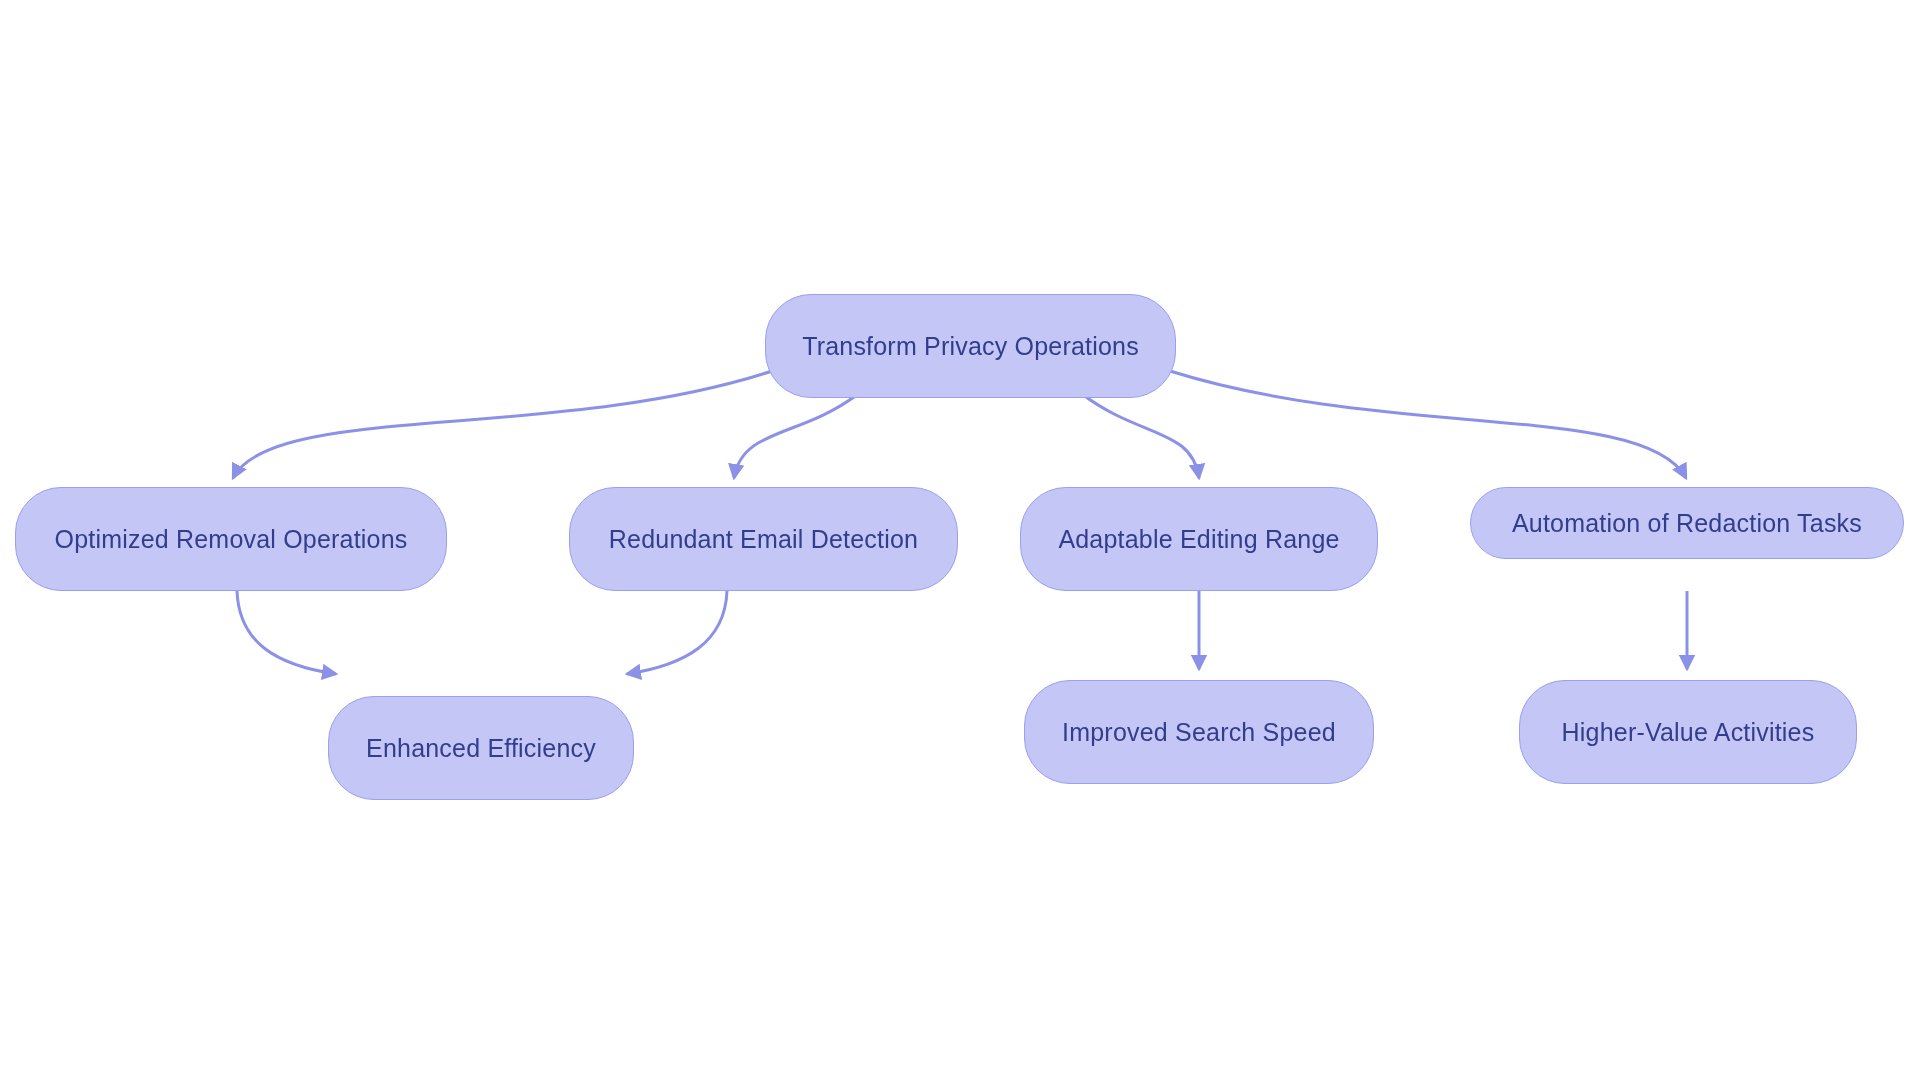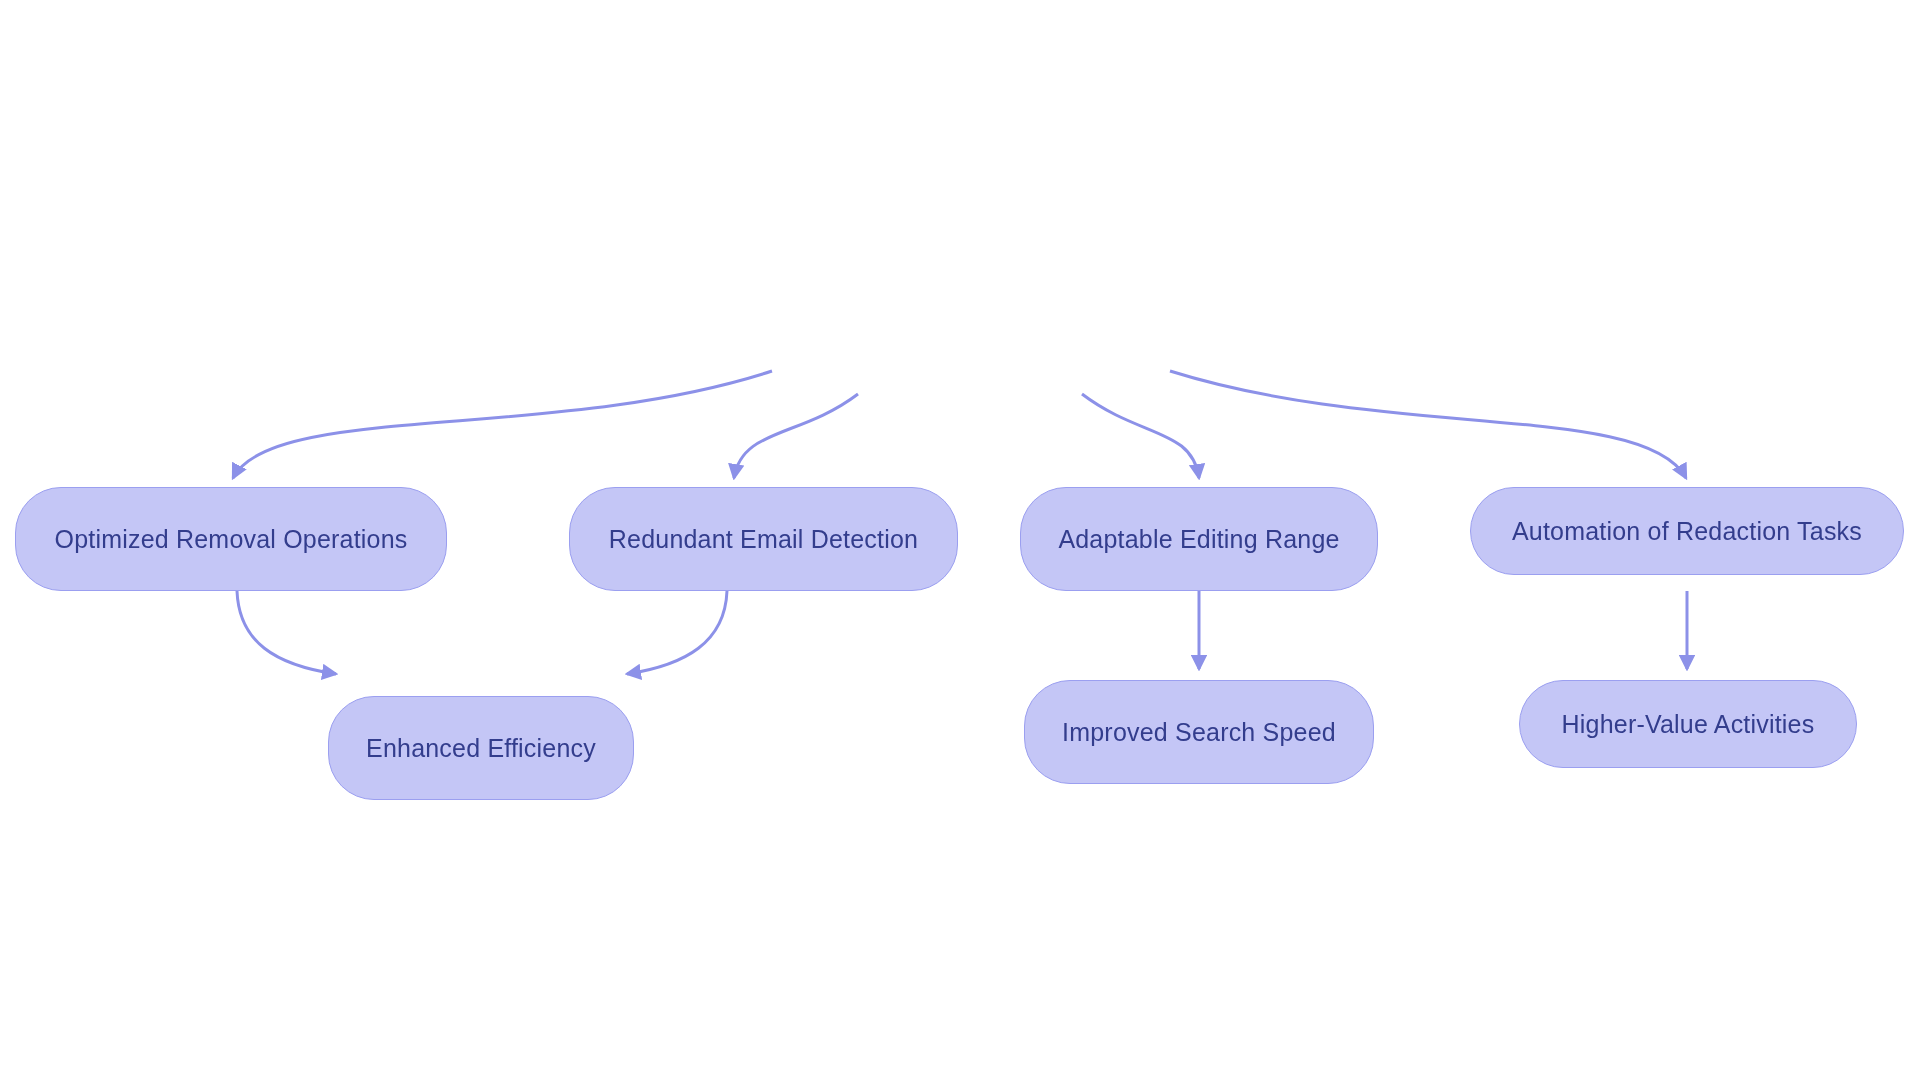--- a/index.html
+++ b/index.html
@@ -64,42 +64,45 @@
     <path class="edge" d="M 772 371 C 555 442, 272 402, 233 478" marker-end="url(#arrow)"></path>
     <path class="edge" d="M 858 394 C 800 438, 742 428, 734 478" marker-end="url(#arrow)"></path>
     <path class="edge" d="M 1082 394 C 1140 438, 1192 428, 1199 478" marker-end="url(#arrow)"></path>
     <path class="edge" d="M 1170 371 C 1390 440, 1645 402, 1686 478" marker-end="url(#arrow)"></path>
     <path class="edge" d="M 237 591 C 239 642, 275 665, 336 674" marker-end="url(#arrow)"></path>
     <path class="edge" d="M 727 591 C 725 642, 686 665, 627 674" marker-end="url(#arrow)"></path>
     <path class="edge" d="M 1199 591 L 1199 669" marker-end="url(#arrow)"></path>
     <path class="edge" d="M 1687 591 L 1687 669" marker-end="url(#arrow)"></path>
   </svg>
 
+  <div class="node" style="left:765px; top:294px; width:411px; height:104px;">
+    <span class="label">Transform Privacy Operations</span>
+  </div>
 
   <div class="node" style="left:15px; top:487px; width:432px; height:104px;">
     <span class="label">Optimized Removal Operations</span>
   </div>
 
   <div class="node" style="left:569px; top:487px; width:389px; height:104px;">
     <span class="label">Redundant Email Detection</span>
   </div>
 
   <div class="node" style="left:1020px; top:487px; width:358px; height:104px;">
     <span class="label">Adaptable Editing Range</span>
   </div>
 
-  <div class="node" style="left:1470px; top:487px; width:434px; height:88px;">
+  <div class="node" style="left:1470px; top:487px; width:434px; height:72px;">
     <span class="label">Automation of Redaction Tasks</span>
   </div>
 
   <div class="node" style="left:328px; top:680px; width:306px; height:104px;margin-top:16px;">
     <span class="label">Enhanced Efficiency</span>
   </div>
 
   <div class="node" style="left:1024px; top:680px; width:350px; height:104px;">
     <span class="label">Improved Search Speed</span>
   </div>
 
-  <div class="node" style="left:1519px; top:680px; width:338px; height:88px;">
+  <div class="node" style="left:1519px; top:680px; width:338px; height:104px;">
     <span class="label">Higher-Value Activities</span>
   </div>
 
 </div>
 
 </body></html>

